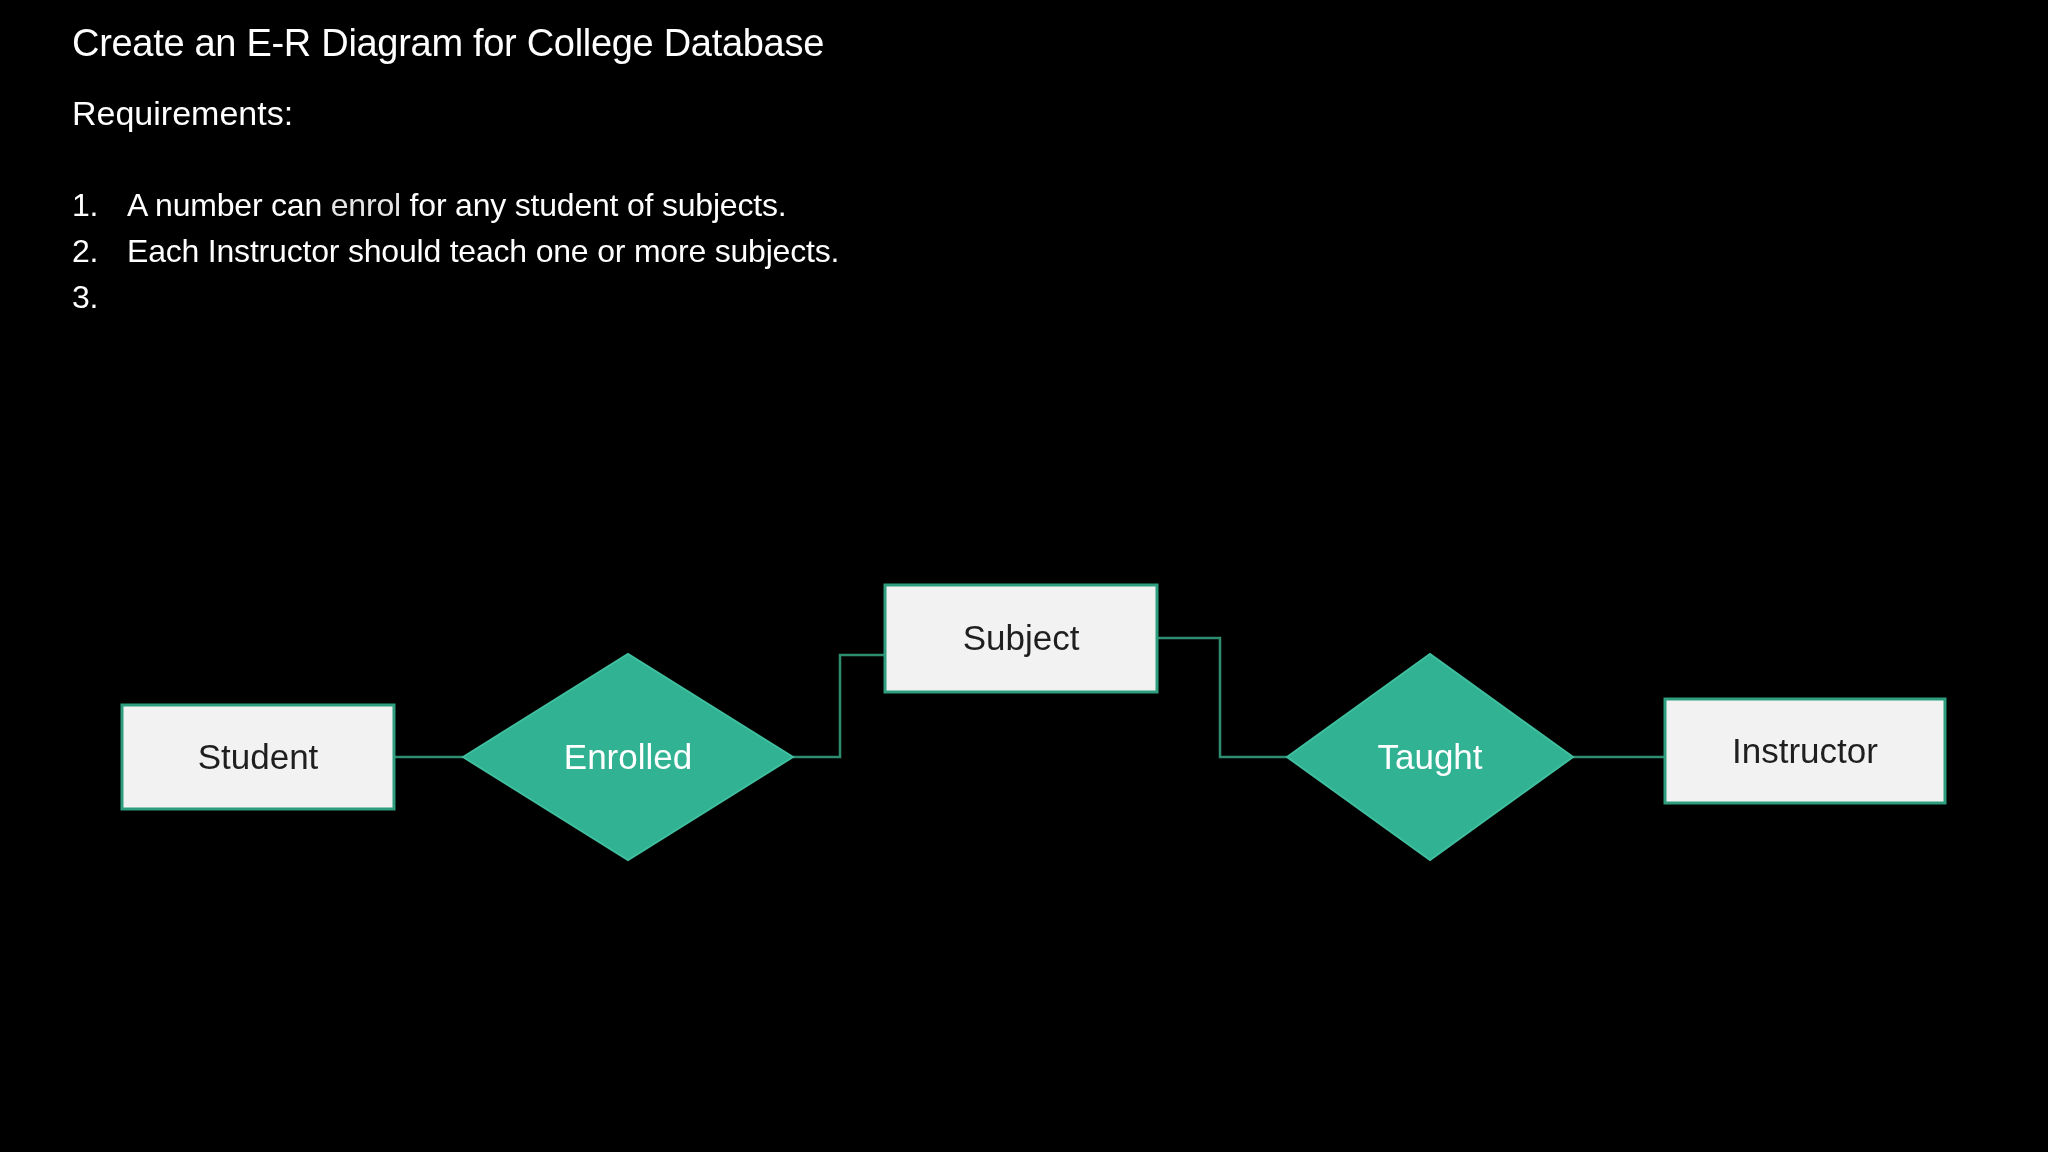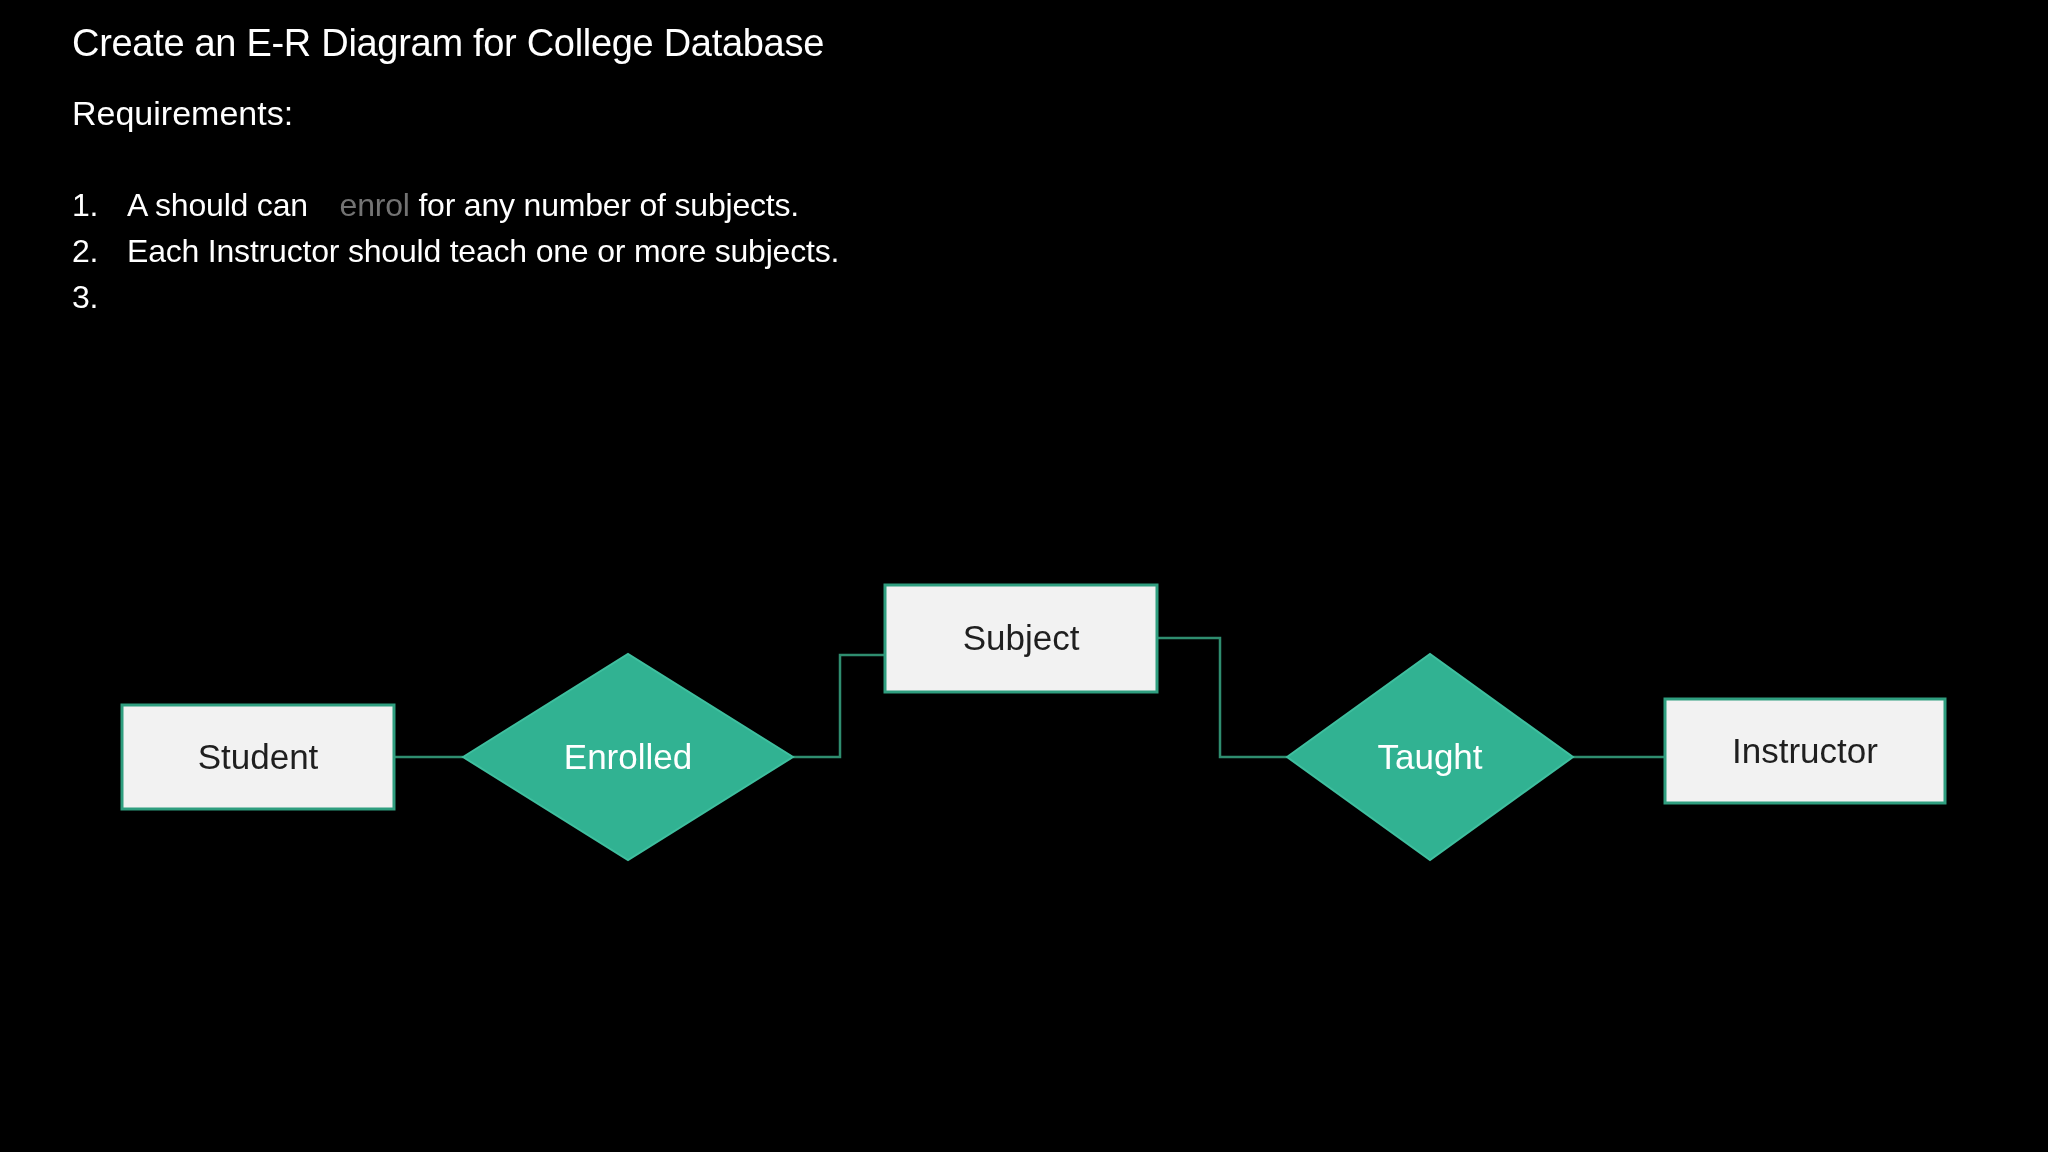--- a/index.html
+++ b/index.html
@@ -43,22 +43,21 @@
   .req-row {
     display: flex;
     height: 46px;
     line-height: 46px;
   }
   .req-num {
     width: 55px;
     flex: 0 0 55px;
   }
   .hl {
-    color: #737373;
-    margin-left: 23px;
+    color: #e5e5e5;
   }
   svg.diagram {
     position: absolute;
     left: 0;
     top: 0;
   }
   .entity-rect {
     fill: #f2f2f2;
     stroke: #2f9e7f;
     stroke-width: 3;
@@ -91,21 +90,21 @@
 
 <div class="slide">
 
   <div class="title">Create an E-R Diagram for College Database</div>
 
   <div class="requirements-heading">Requirements:</div>
 
   <div class="req-list">
     <div class="req-row">
       <span class="req-num">1.</span>
-      <span class="req-text"><span>A should can </span><span class="hl">enrol</span><span> for any number of subjects.</span></span>
+      <span class="req-text"><span>A number can </span><span class="hl">enrol</span><span> for any student of subjects.</span></span>
     </div>
     <div class="req-row">
       <span class="req-num">2.</span>
       <span class="req-text"><span>Each Instructor should teach one or more subjects.</span><span class="hl"></span><span></span></span>
     </div>
     <div class="req-row">
       <span class="req-num">3.</span>
     </div>
   </div>
 

